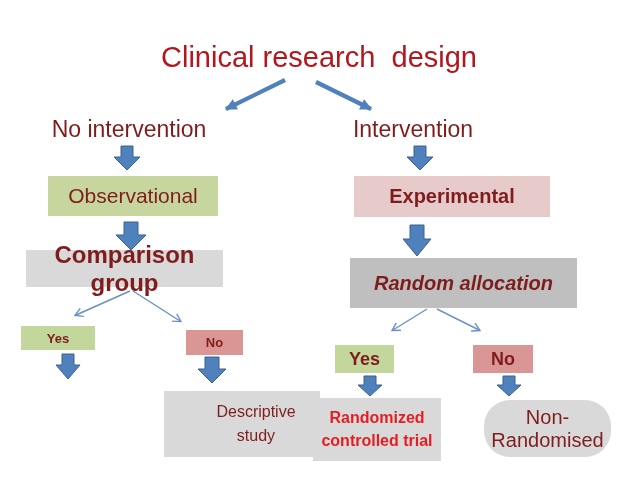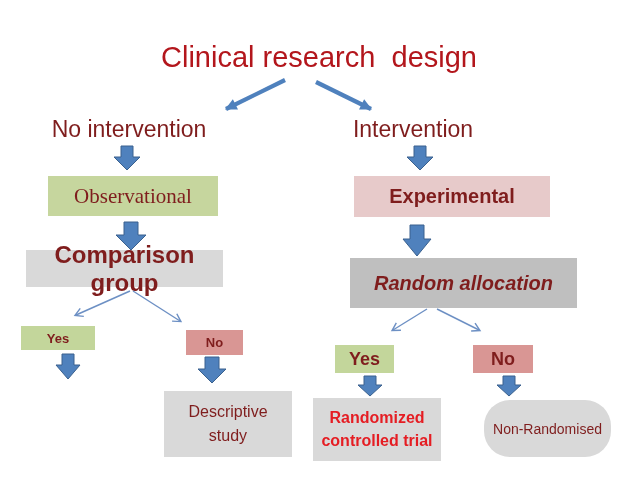--- a/index.html
+++ b/index.html
@@ -9,32 +9,32 @@
   }
   .box {
     position:absolute; display:flex; align-items:center; justify-content:center;
     text-align:center; color:#7f1d1d;
   }
   .multi { white-space:pre-line; }
   #title   { position:absolute; left:0; right:0; top:41px; text-align:center;
              font-size:29px; color:#b3161c; white-space:pre; }
   #lbl-left  { left:28px;  top:116px; width:202px; font-size:23px; }
   #lbl-right { left:313px; top:116px; width:200px; font-size:23px; }
-  #obs     { left:48px;  top:176px; width:170px; height:40px; background:#c6d69e; font-size:21px;font-family:Liberation Serif, serif; }
+  #obs     { left:48px;  top:176px; width:170px; height:40px; background:#c6d69e; font-size:21px; }
   #exp     { left:354px; top:176px; width:196px; height:41px; background:#e7caca; font-size:20px; font-weight:bold; }
   #comp    { left:26px;  top:250px; width:197px; height:37px; background:#d9d9d9; font-size:24px; font-weight:bold; }
   #rand    { left:350px; top:258px; width:227px; height:50px; background:#bfbfbf; font-size:20px; font-weight:bold;font-style:italic; }
   #yes-l   { left:21px;  top:326px; width:74px;  height:24px; background:#c3d69b; font-size:13px; font-weight:bold; }
   #no-l    { left:186px; top:330px; width:57px;  height:25px; background:#d99694; font-size:13px; font-weight:bold; }
   #ana     { left:0;     top:382px; width:133px; height:96px; background:#d9d9d9; font-size:15px; line-height:1.45; }
-  #desc    { left:164px; top:391px; width:128px; height:66px; background:#d9d9d9; font-size:16px; line-height:1.5; }
+  #desc    { left:164px; top:391px; width:128px; height:66px; background:#d9d9d9; font-size:16px; line-height:1.5;padding-left:28px; }
   #yes-r   { left:335px; top:345px; width:59px;  height:28px; background:#c3d69b; font-size:18px; font-weight:bold; }
   #no-r    { left:473px; top:345px; width:60px;  height:28px; background:#d99694; font-size:18px; font-weight:bold; }
   #rct     { left:313px; top:398px; width:128px; height:63px; background:#d9d9d9; font-size:16px; font-weight:bold; color:#e51d23; line-height:1.4; }
-  #nonr    { left:484px; top:400px; width:127px; height:57px; background:#d9d9d9; font-size:14px;border-radius:26px; }
+  #nonr    { left:484px; top:400px; width:127px; height:57px; background:#d9d9d9; font-size:20px;border-radius:26px; }
   #arrows  { position:absolute; left:0; top:0; pointer-events:none; }
 </style>
 </head>
 <body>
 
 <div class="canvas">
 
   <div id="title">Clinical research  design</div>
 
   <div class="box" id="lbl-left">No intervention</div>

